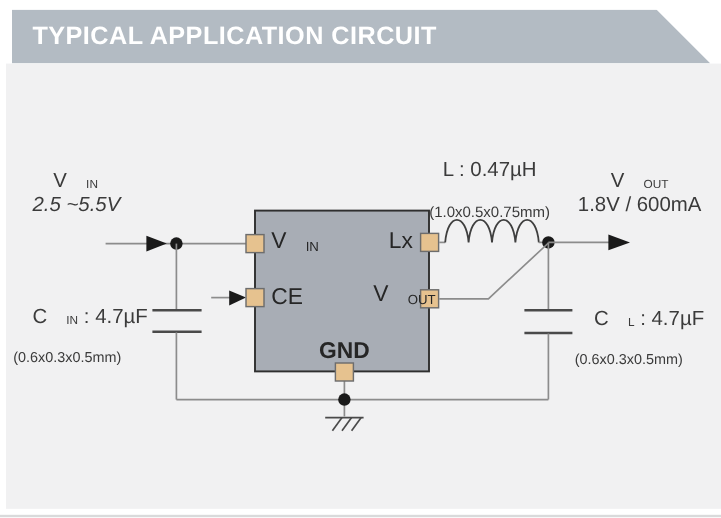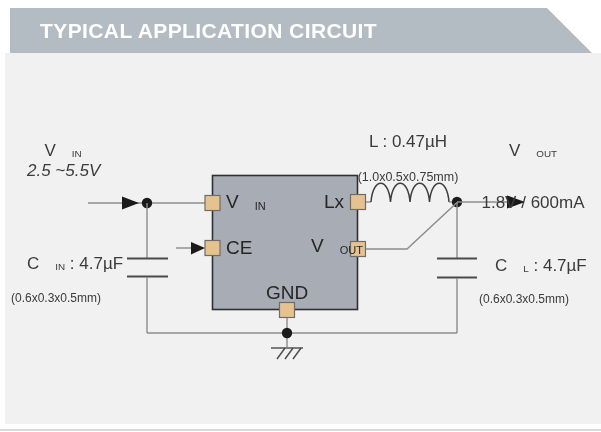--- a/index.html
+++ b/index.html
@@ -16,21 +16,21 @@
   .bottom-rule {
     position:absolute; left:0; top:429px; width:601px; height:2px;
     background:#d9dadb;
   }
   .banner {
     position:absolute; left:10px; top:8px; width:582px; height:45px;
     background:var(--banner-bg,#b3bbc3);
     clip-path:polygon(0 0, 537px 0, 582px 100%, 0 100%);
   }
   .banner .title {
-    display:block; padding-left:30px; line-height:45px;
+    display:block; padding-left:17px; line-height:45px;
     font-size:21px; font-weight:bold; letter-spacing:0.4px;
     color:var(--title,#ffffff);
   }
   svg.circuit { position:absolute; left:0; top:0; }
   .wire   { stroke:var(--wire,#8c8c8c); stroke-width:1.4; fill:none; }
   .plate  { stroke:#4a4a4a; stroke-width:2.2; fill:none; }
   .coil   { stroke:#3f3f3f; stroke-width:1.5; fill:none; }
   .gndsym { stroke:#4a4a4a; stroke-width:1.4; fill:none; }
   .blk    { fill:var(--black,#1a1a1a); stroke:none; }
   .chipbody { fill:var(--chip-fill,#a8adb5); stroke:var(--chip-border,#2f2f2f); stroke-width:1.6; }
@@ -108,30 +108,30 @@
     <span>C</span><sub class="sb">IN</sub><span> : 4.7µF</span>
   </div>
   <div class="label small" style="left:11px; top:276px;">(0.6x0.3x0.5mm)</div>
 
   <div class="label center" style="left:348px; top:132px; width:120px;">L : 0.47µH</div>
   <div class="label small center" style="left:345px; top:154px; width:126px; font-size:12.5px;">(1.0x0.5x0.75mm)</div>
 
   <div class="label center" style="left:503px; top:141px; width:60px;">
     <span>V</span><sub class="sb">OUT</sub>
   </div>
-  <div class="label center" style="left:475px; top:161px; width:116px;margin-top:32px;">1.8V / 600mA</div>
+  <div class="label center" style="left:475px; top:161px; width:116px;">1.8V / 600mA</div>
 
   <div class="label" style="left:495px; top:256px;">
     <span>C</span><sub class="sb">L</sub><span> : 4.7µF</span>
   </div>
   <div class="label small" style="left:479px; top:277px;">(0.6x0.3x0.5mm)</div>
 
   <div class="chiplabel" style="left:226px; top:192px;">
     <span>V</span><sub class="sb">IN</sub>
   </div>
   <div class="chiplabel" style="left:226px; top:238px; font-size:19px;">CE</div>
   <div class="chiplabel" style="left:324px; top:192px;">Lx</div>
   <div class="chiplabel" style="left:311px; top:236px;">
     <span>V</span><sub class="sb">OUT</sub>
   </div>
-  <div class="chiplabel center" style="left:259px; top:283px; width:56px; text-align:center;">GND</div>
+  <div class="chiplabel center" style="left:259px; top:283px; width:56px; text-align:center;font-weight:bold;">GND</div>
 
 </div>
 
 </body></html>

